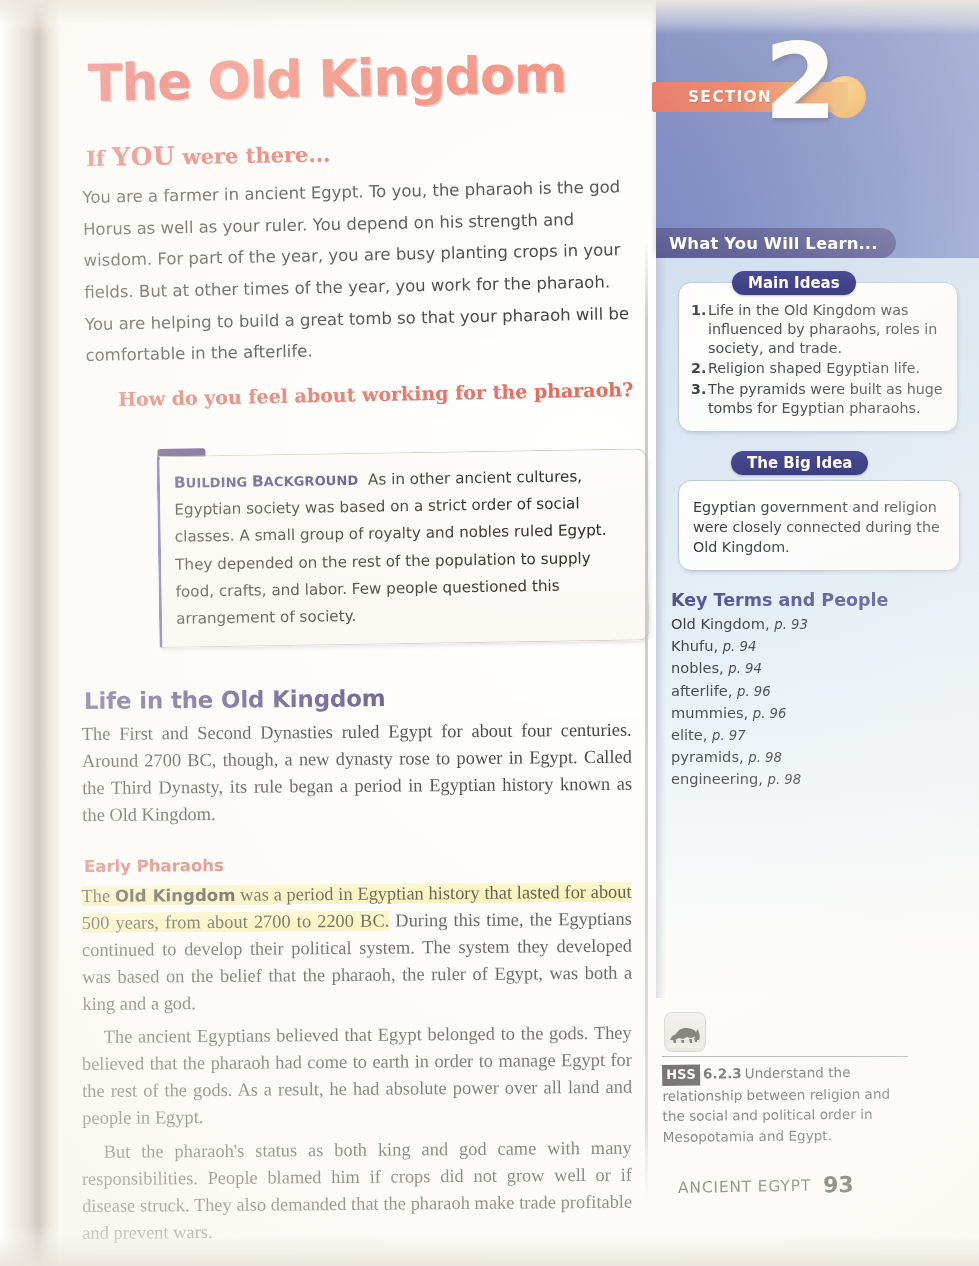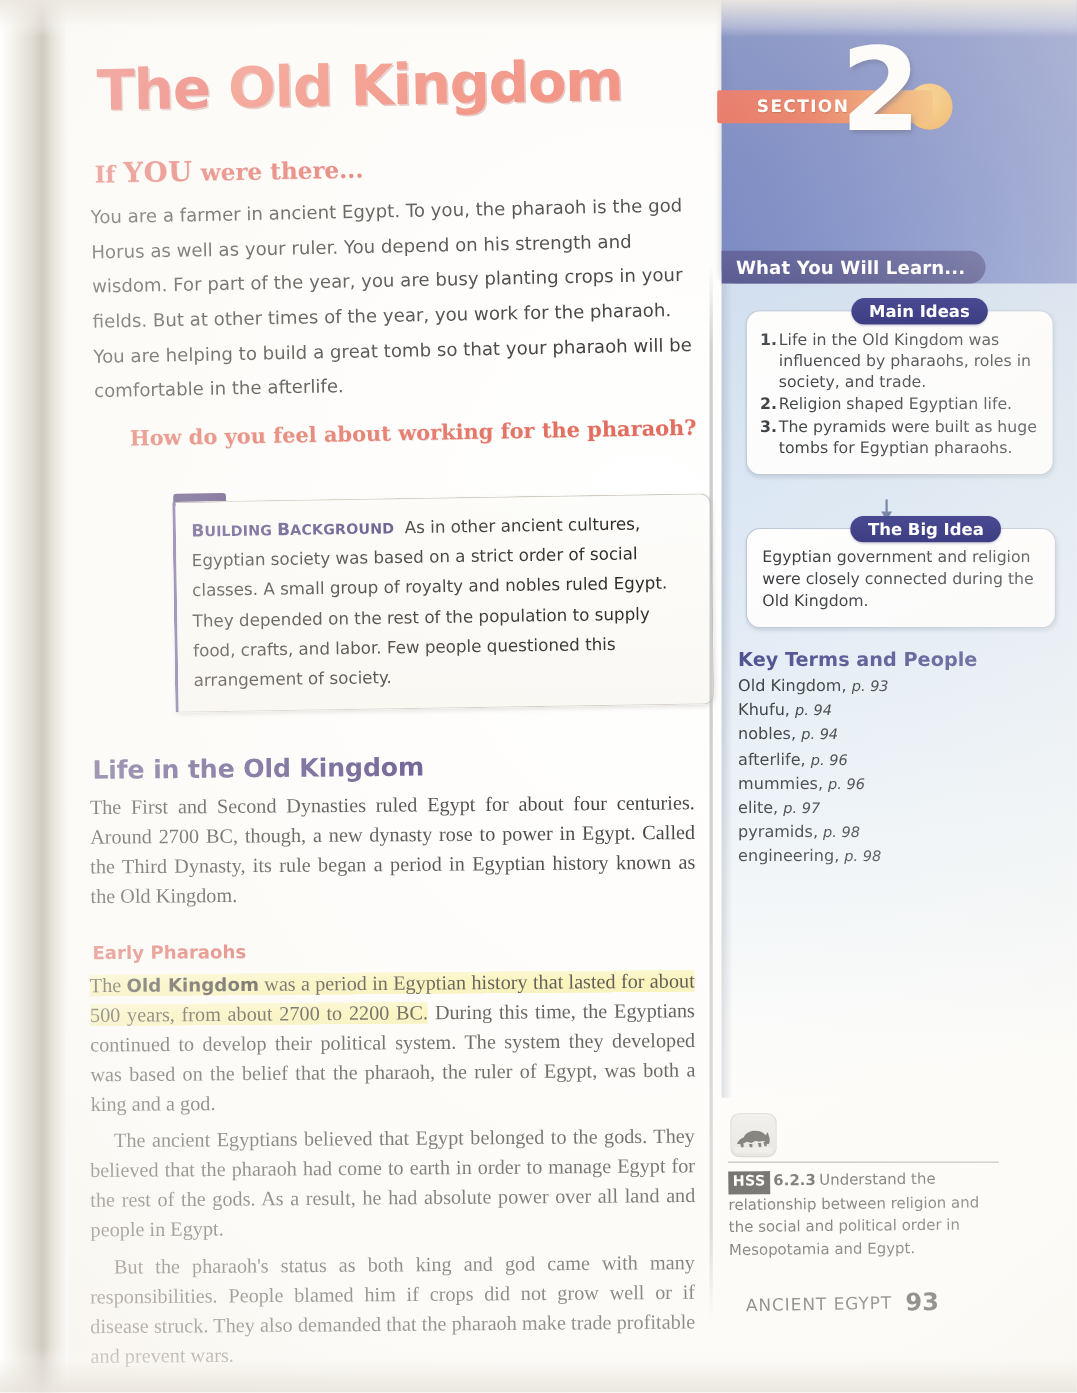--- a/index.html
+++ b/index.html
@@ -311,21 +311,20 @@
     font-family: "DejaVu Sans", sans-serif;
     font-weight: bold;
     font-size: 15px;
     display: flex;
     align-items: center;
     justify-content: center;
     padding: 0 16px;
     height: 24px;
     box-shadow: 0 1px 2px rgba(60,60,110,0.3);
     z-index: 3;
-    margin-left: 42px;
   }
 
   #card-main {
     left: 22px; top: 24px;
     width: 254px;
     padding: 18px 12px 12px 12px;
   }
   #pill-main { left: 76px; top: 13px; }
 
   .idea-list {
@@ -358,21 +357,21 @@
   }
   #arrow-down .head {
     position: absolute; left: 0px; top: 11px;
     width: 0; height: 0;
     border-left: 5px solid transparent;
     border-right: 5px solid transparent;
     border-top: 8px solid #7a86a8;
   }
 
   #card-big { left: 22px; top: 222px; width: 254px; padding: 16px 12px 13px 14px; }
-  #pill-big { left: 75px; top: 211px; }
+  #pill-big { left: 75px; top: 193px; }
   #card-big .txt {
     font-family: "DejaVu Sans", sans-serif;
     font-size: 14.3px;
     line-height: 1.4;
     color: #22262b;
   }
 
   
   #keyterms {
     position: absolute;

